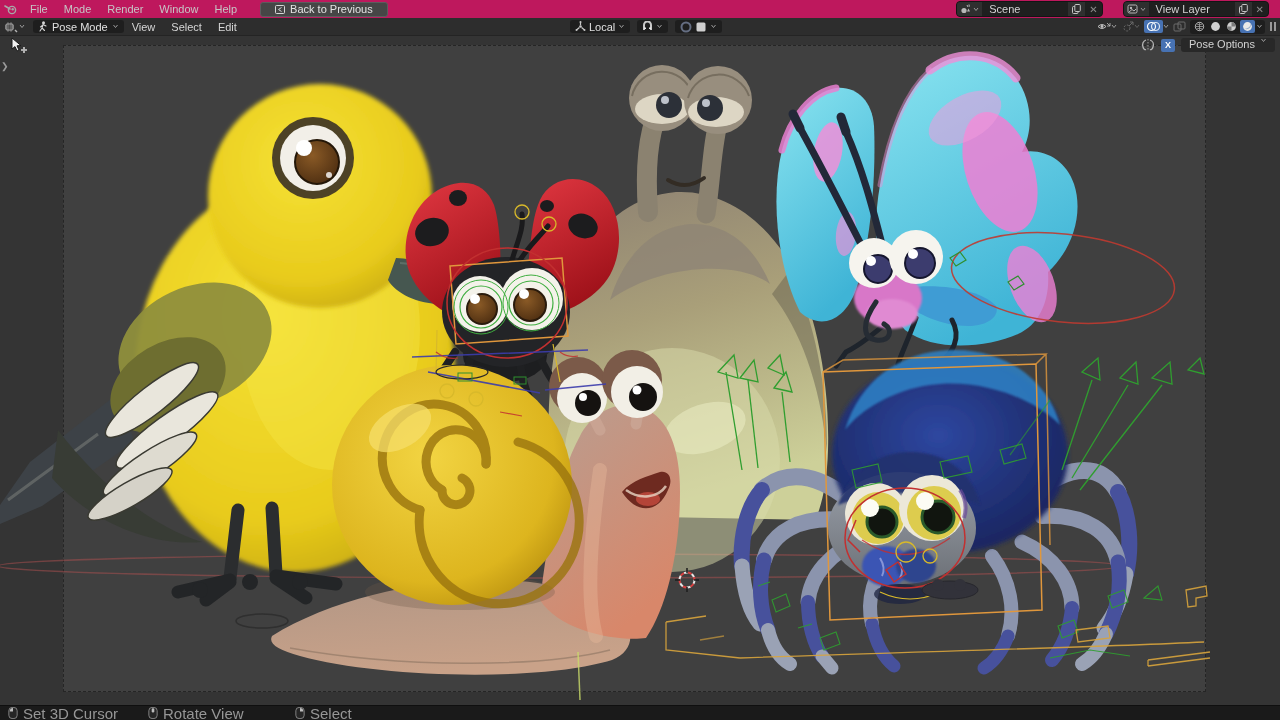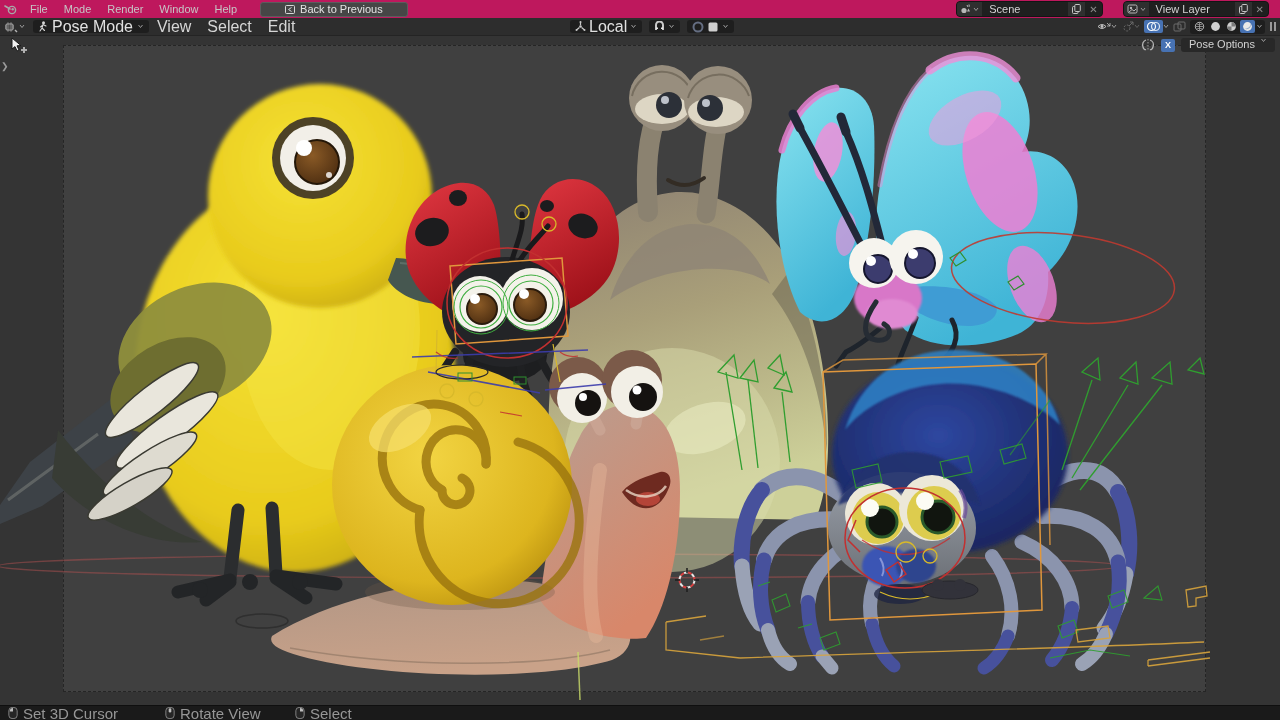--- a/index.html
+++ b/index.html
@@ -1,27 +1,27 @@
 <!DOCTYPE html>
 <html><head>
 <meta charset="utf-8">
 <style>
   html,body{margin:0;padding:0}
   body{width:1280px;height:720px;background:#1d1d1d;font-family:"Liberation Sans",sans-serif;overflow:hidden;position:relative;-webkit-font-smoothing:antialiased}
   .topbar{position:absolute;top:0;left:0;right:0;height:18px;background:#be185d;display:flex;align-items:center;font-size:11px;color:#c6c6c6;z-index:10}
   .blender-logo{width:22px;display:flex;justify-content:center}
   .menu{padding:0 8px;height:100%;display:flex;align-items:center;cursor:default}
-  .back-btn{margin-left:15px;background:#464646;border:1px solid #5c5c5c;border-radius:3px;height:13px;display:flex;align-items:center;padding:0 24px;gap:5px;color:#e4e4e4}
+  .back-btn{margin-left:15px;background:#464646;border:1px solid #5c5c5c;border-radius:3px;height:13px;display:flex;align-items:center;padding:0 14px;gap:5px;color:#e4e4e4}
   .topbar-right{margin-left:auto;display:flex;align-items:flex-start;gap:20px;padding-right:11px}
   .selector{display:flex;align-items:center;background:#1f1f1f;border:1px solid #141414;border-radius:4px;height:14px;overflow:hidden}
   .selector .iconbtn{background:#2f2f2f;height:100%;display:flex;align-items:center;padding:0 3px;gap:2px}
   .selector .field{padding:0 7px;color:#d4d4d4;min-width:72px}
   .selector .dupbtn{background:#2f2f2f;height:100%;display:flex;align-items:center;padding:0 4px}
   .selector .xbtn{padding:0 4px;color:#8a8a8a;font-size:10px}
-  .vheader{position:absolute;top:18px;left:0;right:0;height:17px;background:#2d2d2d;display:flex;align-items:center;font-size:16px;color:#d6d6d6;z-index:10;border-bottom:1px solid #242424}
+  .vheader{position:absolute;top:18px;left:0;right:0;height:17px;background:#2d2d2d;display:flex;align-items:center;font-size:11px;color:#d6d6d6;z-index:10;border-bottom:1px solid #242424}
   .vheader .seg{display:flex;align-items:center}
   .editor-btn{padding:0 4px;display:flex;align-items:center;gap:1px}
   .mode-dd{background:#1e1e1e;border-radius:3px;height:13px;display:flex;align-items:center;gap:4px;padding:0 5px;margin-left:4px;color:#e0e0e0}
   .hdr-center{position:absolute;left:570px;display:flex;align-items:flex-end;gap:7px}
   .pillgroup{background:#1e1e1e;border-radius:3px;height:13px;display:flex;align-items:center;gap:3px;padding:0 5px;color:#e0e0e0}
   .hdr-right{position:absolute;right:3px;display:flex;align-items:center;gap:4px}
   .tglblue{background:#4772b3;border-radius:2px;height:13px;display:flex;align-items:center;padding:0 2px}
   .shadegroup{background:#1e1e1e;border-radius:3px;height:14px;display:flex;align-items:center;padding:0 2px;gap:1px}
   .shadegroup .sh{width:15px;height:13px;display:flex;align-items:center;justify-content:center;border-radius:2px}
   .sh.active{background:#4772b3}
@@ -620,21 +620,21 @@
 </div>
 
 <div class="statusbar">
   <span class="sb-item" style="left:8px">
     <svg width="10" height="12" viewBox="0 0 10 13">
         <rect x="0.5" y="0.5" width="9" height="12" rx="3.5" fill="#262626" stroke="#8a8a8a"></rect>
         <path d="M1.5,5 v-1 a3.5,3.5 0 0 1 3.5,-3 v4 Z" fill="#bdbdbd"></path>
       </svg>
     <span>Set 3D Cursor</span>
   </span>
-  <span class="sb-item" style="left:165px">
+  <span class="sb-item" style="left:148px">
     <svg width="10" height="12" viewBox="0 0 10 13">
         <rect x="0.5" y="0.5" width="9" height="12" rx="3.5" fill="#262626" stroke="#8a8a8a"></rect>
         <rect x="3.6" y="1.4" width="2.8" height="4.6" rx="1.3" fill="#bdbdbd"></rect>
       </svg>
     <span>Rotate View</span>
   </span>
   <span class="sb-item" style="left:295px">
     <svg width="10" height="12" viewBox="0 0 10 13">
         <rect x="0.5" y="0.5" width="9" height="12" rx="3.5" fill="#262626" stroke="#8a8a8a"></rect>
         <path d="M8.5,5 v-1 a3.5,3.5 0 0 0 -3.5,-3 v4 Z" fill="#bdbdbd"></path>

